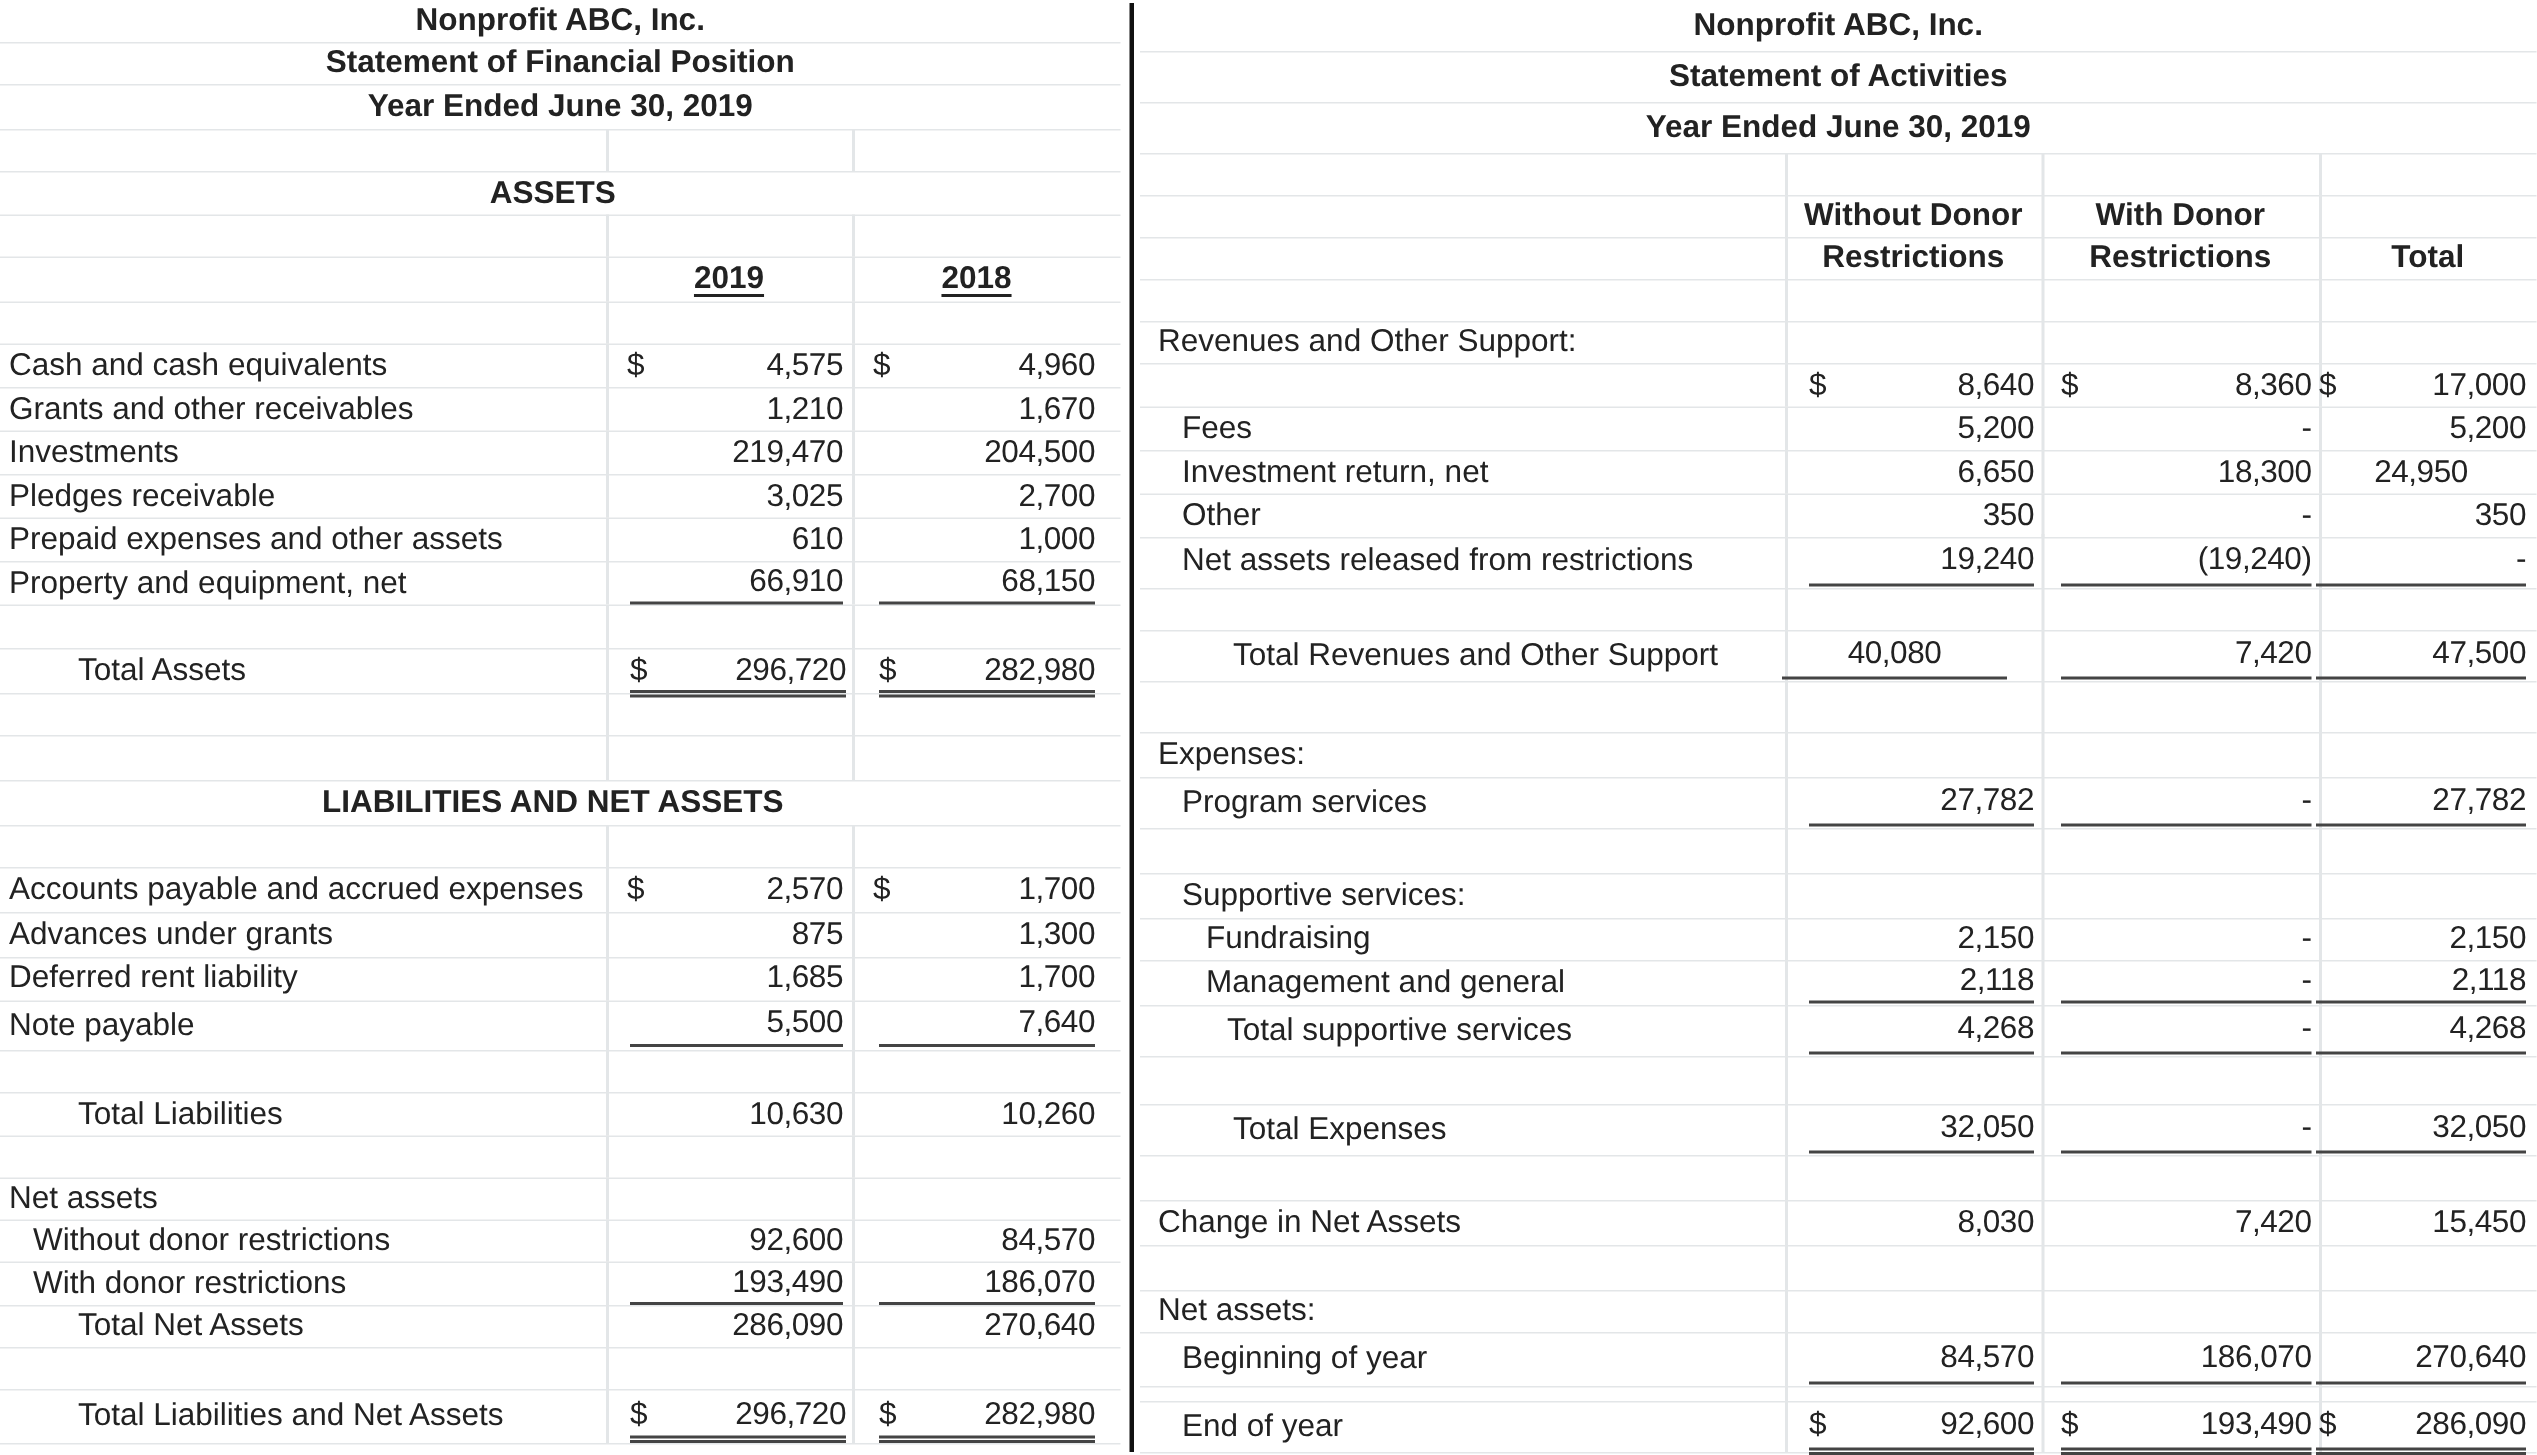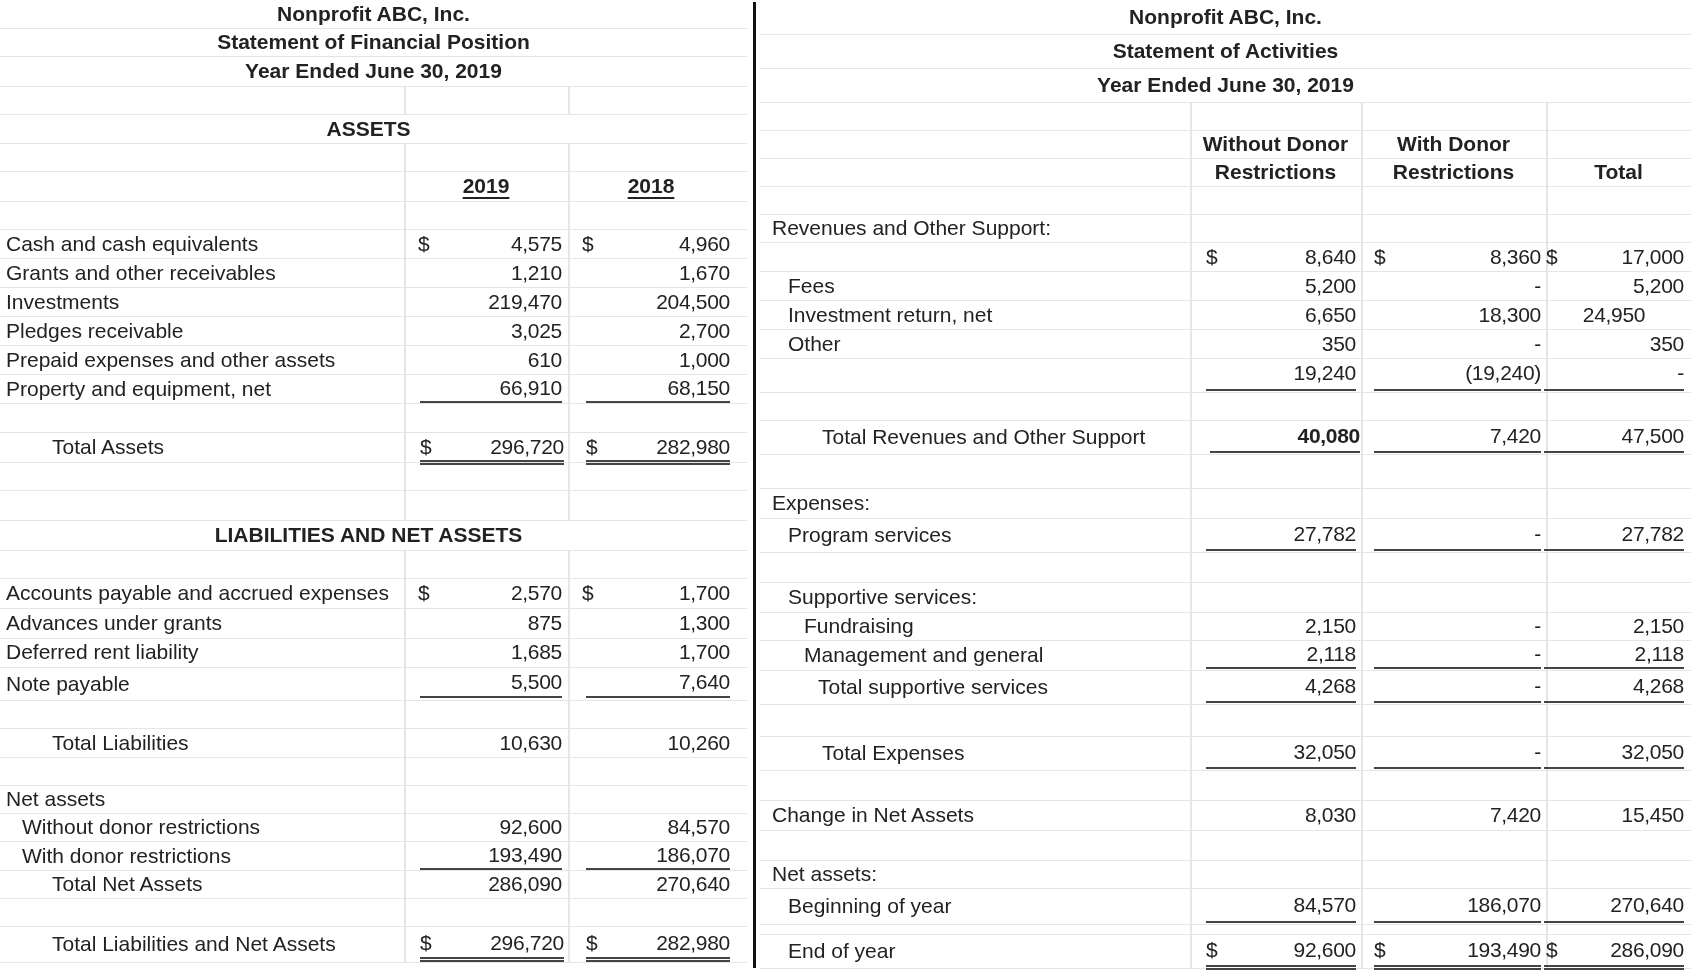--- a/index.html
+++ b/index.html
@@ -365,20 +365,21 @@
         </div>
     <div class="cell" style="left:784px;width:140px;justify-content:space-between;padding-left:0;">
           <span></span>
           <span class="num">350</span>
         </div>
   </div>
       <div class="row" style="top:356px;height:36px;">
     <div class="vline" style="left:430px;"></div>
         <div class="vline" style="left:601px;"></div>
         <div class="vline" style="left:786px;"></div>
+    <div class="cell ind1" style="left:12px;">Net assets released from restrictions</div>
     <div class="cell single" style="left:446px;width:150px;height:32px;top:1px;justify-content:space-between;">
           <span></span>
           <span class="num">19,240</span>
         </div>
     <div class="cell single" style="left:614px;width:167px;height:32px;top:1px;justify-content:space-between;">
           <span></span>
           <span class="num">(19,240)</span>
         </div>
     <div class="cell single" style="left:784px;width:140px;height:32px;top:1px;justify-content:space-between;padding-left:0;">
           <span></span>
@@ -391,21 +392,21 @@
     <div class="vline" style="left:430px;"></div>
       <div class="vline" style="left:601px;"></div>
       <div class="vline" style="left:786px;"></div>
   </div>
   <div id="act-rest">
       <div class="row" style="top:420px;height:34px;">
     <div class="vline" style="left:430px;"></div>
         <div class="vline" style="left:601px;"></div>
         <div class="vline" style="left:786px;"></div>
     <div class="cell " style="left:62px;">Total Revenues and Other Support</div>
-    <div class="cell single" style="left:450px;width:150px;height:30px;top:1px;justify-content:flex-end;font-weight:bold;">
+    <div class="cell single" style="left:428px;width:150px;height:30px;top:1px;justify-content:center;">
           <span></span>
           <span class="num">40,080</span>
         </div>
     <div class="cell single" style="left:614px;width:167px;height:30px;top:1px;justify-content:space-between;">
           <span></span>
           <span class="num">7,420</span>
         </div>
     <div class="cell single" style="left:784px;width:140px;height:30px;top:1px;justify-content:space-between;padding-left:0;">
           <span></span>
           <span class="num">47,500</span>

